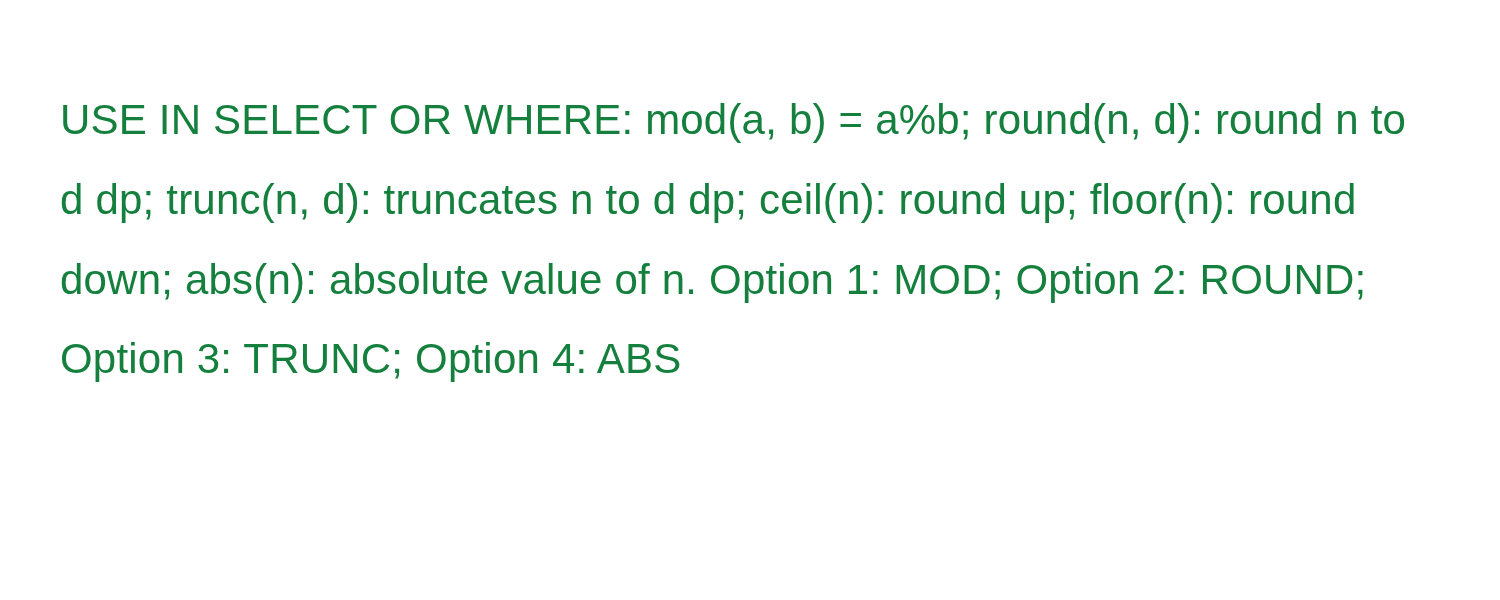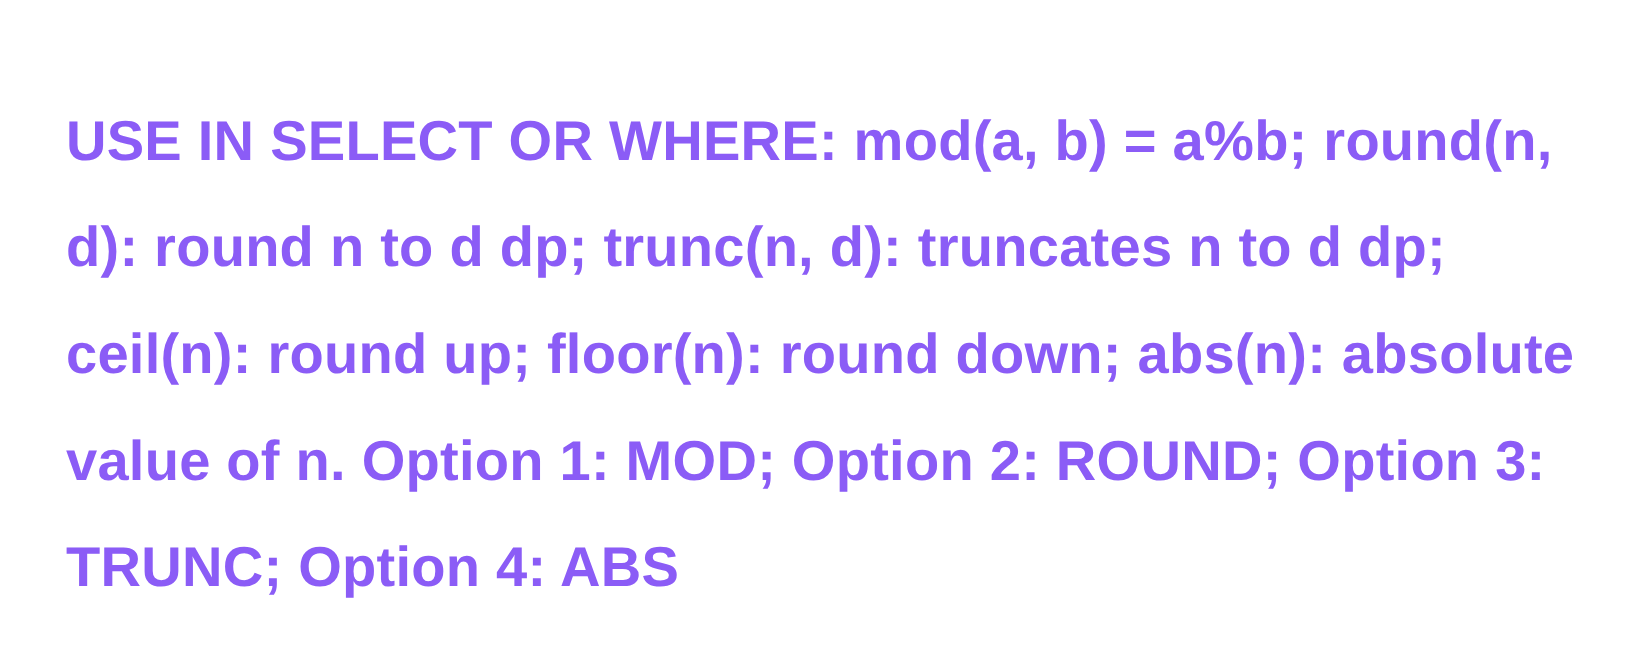--- a/index.html
+++ b/index.html
@@ -9,24 +9,24 @@
     }
     body {
       width: 1500px;
       height: 600px;
       background: #ffffff;
       font-family: -apple-system, BlinkMacSystemFont, "Segoe UI", Helvetica, Arial, sans-serif;
       padding: 80px 60px 60px 60px;
       overflow: hidden;
     }
     .content {
-      font-size: 51px;
+      font-size: 42px;
       line-height: 1.9;
-      color: #8b5cf6;
-      font-weight: 700;
+      color: #15803d;
+      font-weight: 400;
       letter-spacing: 0.2px;
     }
   </style>
 </head>
 <body>
 
 <div class="content">
   <span>USE IN SELECT OR WHERE: mod(a, b) = a%b; round(n, d): round n to d dp; trunc(n, d): truncates n to d dp; ceil(n): round up; floor(n): round down; abs(n): absolute value of n. Option 1: MOD; Option 2: ROUND; Option 3: TRUNC; Option 4: ABS</span>
 </div>
 

